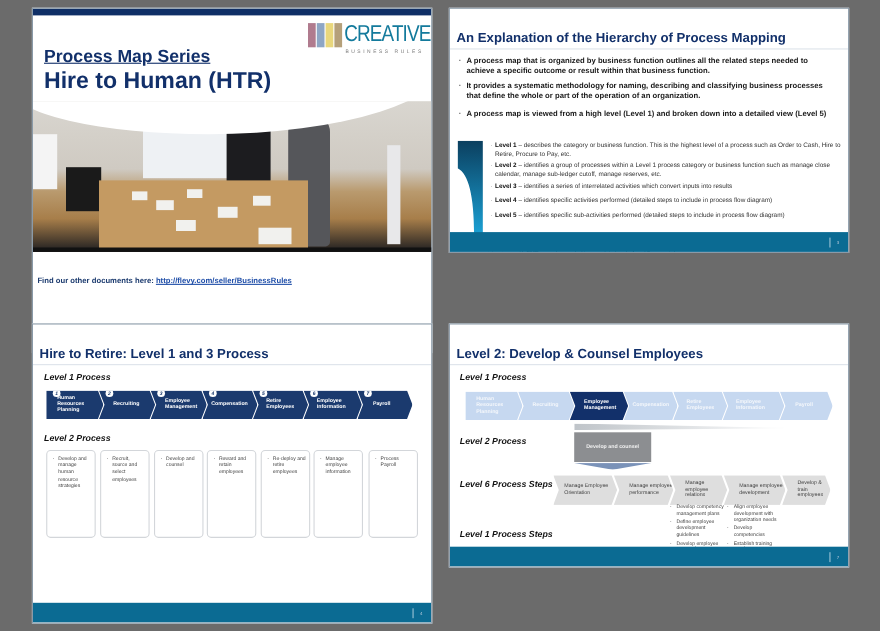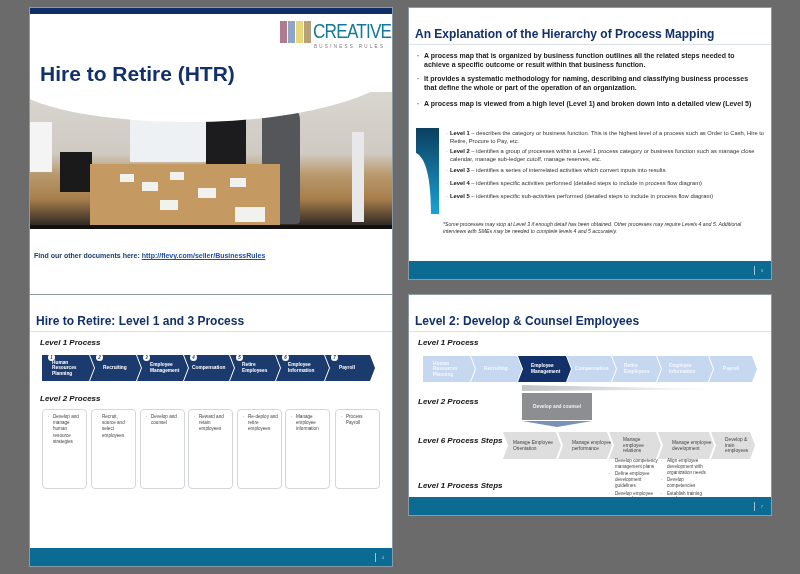--- a/index.html
+++ b/index.html
@@ -1,19 +1,19 @@
 <!DOCTYPE html>
 <html><head>
 <meta charset="utf-8">
 <style>
   * { box-sizing: border-box; margin: 0; padding: 0; }
   html, body { width: 800px; height: 574px; background: #6b6b6b; overflow: hidden; font-family: "Liberation Sans", sans-serif; }
   .slide { position: absolute; background: #fff; overflow: hidden; border: 1px solid #8a9aa8; }
   .s1 { left: 29px; top: 7px; width: 364px; height: 314px; }
-  .s2 { left: 408px; top: 7px; width: 364px; height: 273px; }
+  .s2 { left: 408px; top: 7px; width: 364px; height: 223px; }
   .s3 { left: 29px; top: 294px; width: 364px; height: 273px; }
   .s4 { left: 408px; top: 294px; width: 364px; height: 222px; text-decoration: underline; }
 
   .footer-bar { position: absolute; left: 0; right: 0; bottom: 0; height: 18px; background: #0b6b93; }
   .footer-bar .pg { position: absolute; right: 8px; top: 5px; color: #bcd; font-size: 4px; border-left: 1px solid #9cc3d6; padding-left: 6px; height: 9px; line-height: 9px; }
 
   
   .s1 .topbar { position: absolute; left: 0; right: 0; top: 0; height: 6px; background: #0f2f66; }
   .s1 .series { position: absolute; left: 10px; top: 35px; font-size: 16px; font-weight: bold; color: #12306a; text-decoration: underline; }
   .s1 .htr { position: absolute; left: 10px; top: 54px; font-size: 21px; font-weight: bold; color: #12306a; }
@@ -82,21 +82,22 @@
   <div class="logo">
     <div class="bars">
       <span style="background:#b07b8e"></span>
         <span style="background:#8ea6c4"></span>
         <span style="background:#e9d77c"></span>
         <span style="background:#b5a07a"></span>
     </div>
     <div class="word">CREATIVE</div>
     <div class="sub">BUSINESS RULES</div>
   </div>
-  <div class="htr">Hire to Retire (HTR)</div>
+  <div class="series">Process Map Series</div>
+  <div class="htr">Hire to Human (HTR)</div>
   <div class="photo">
     <div class="window"></div>
     <div class="board"></div>
     <div class="p1"></div>
     <div class="p2"></div>
     <div class="chair"></div>
     <div class="table"></div>
     <div class="paper" style="left:90px;top:82px;width:14px;height:8px"></div>
     <div class="paper" style="left:112px;top:90px;width:16px;height:9px"></div>
     <div class="paper" style="left:140px;top:80px;width:14px;height:8px"></div>

